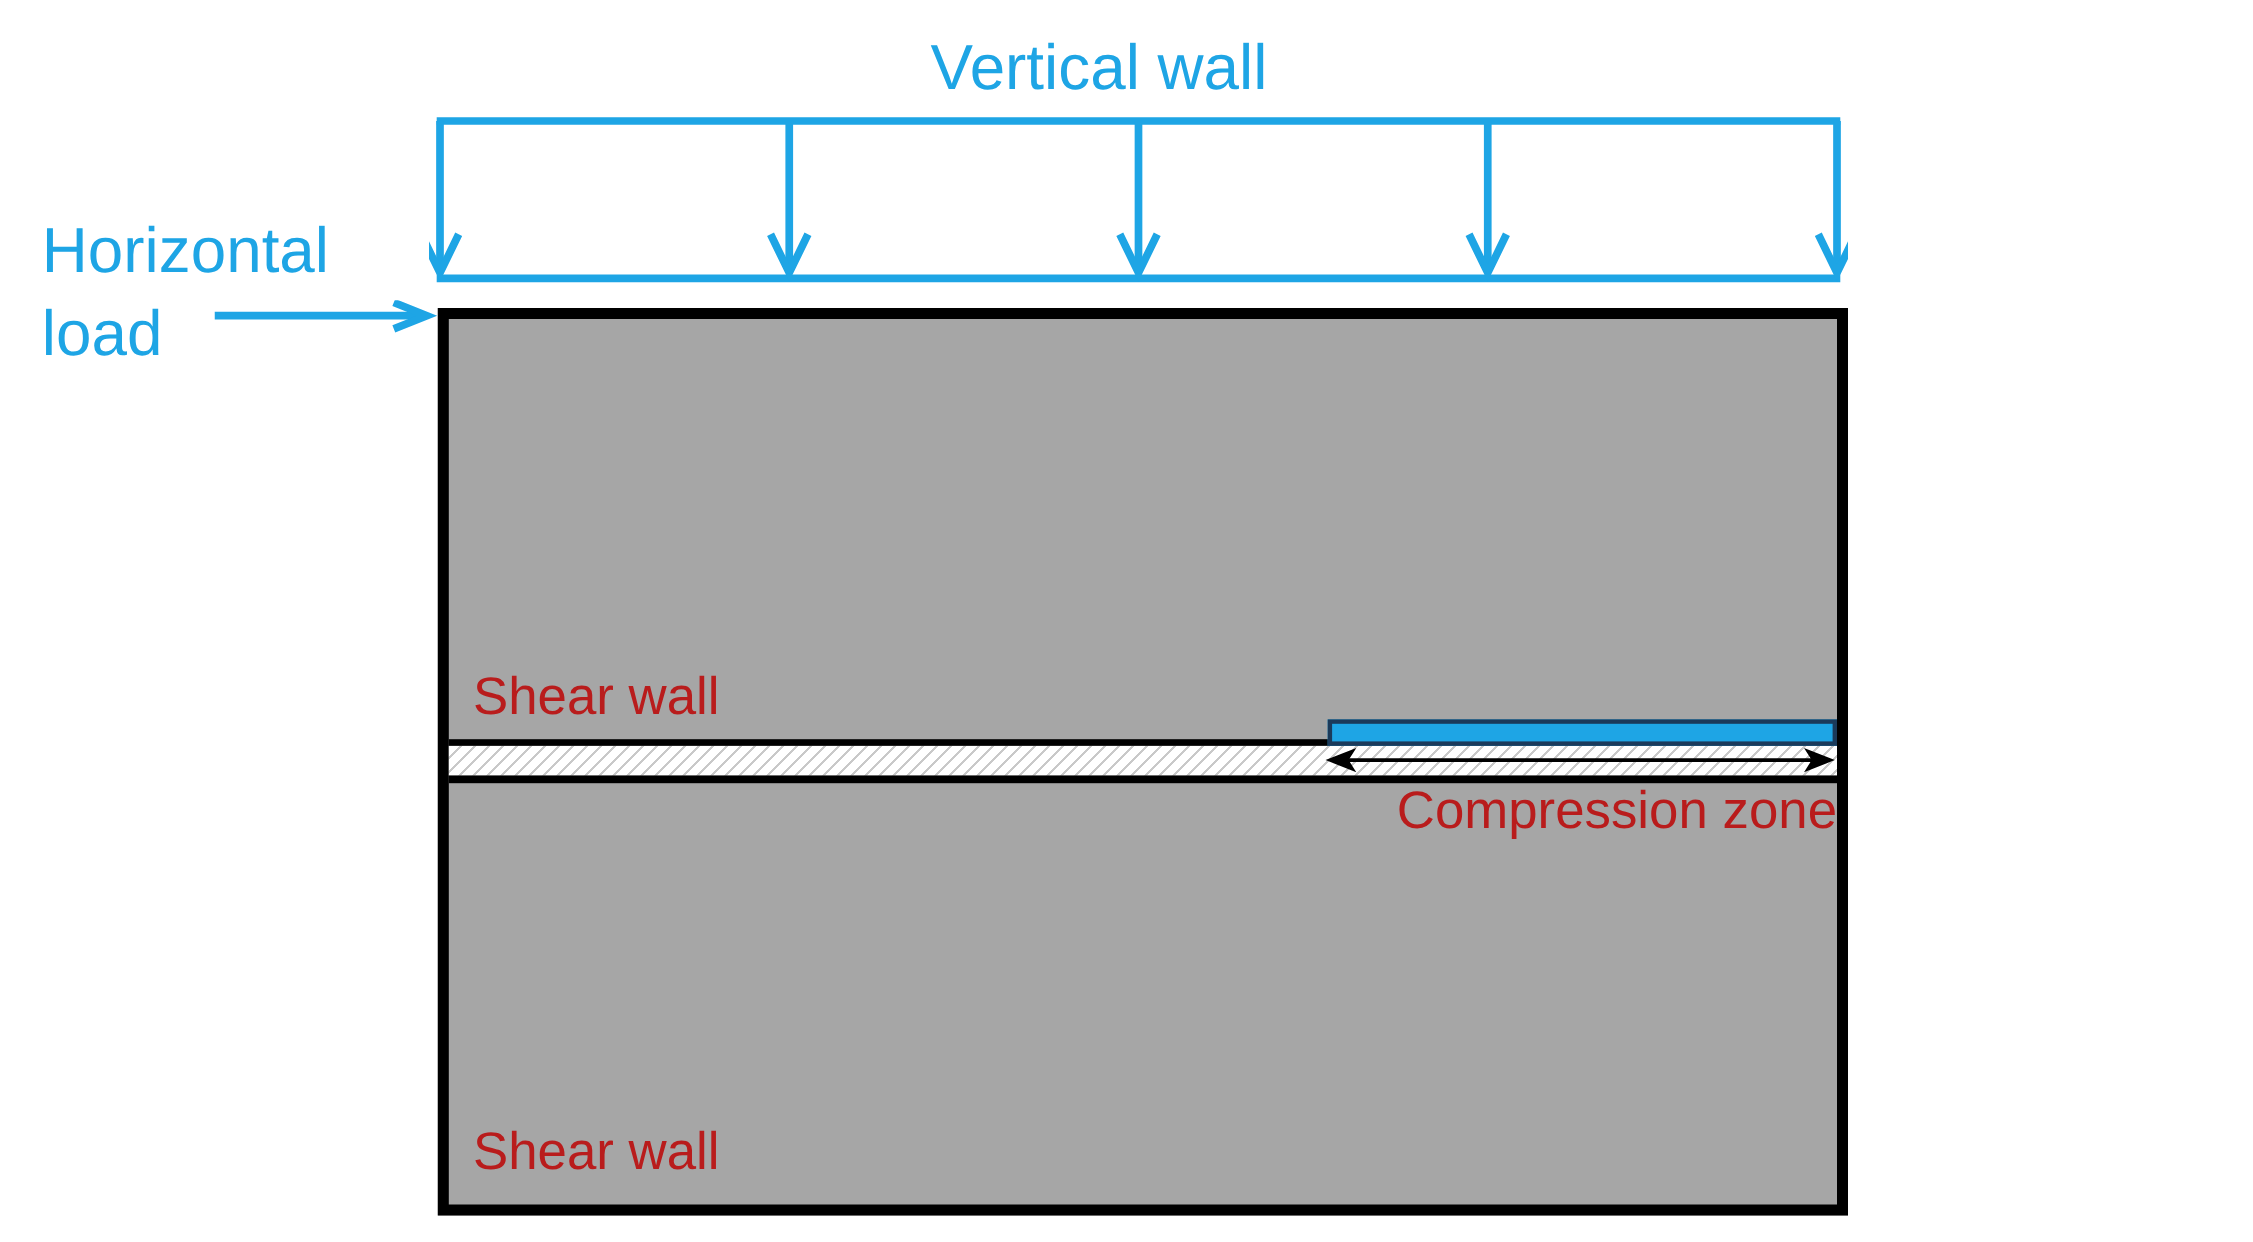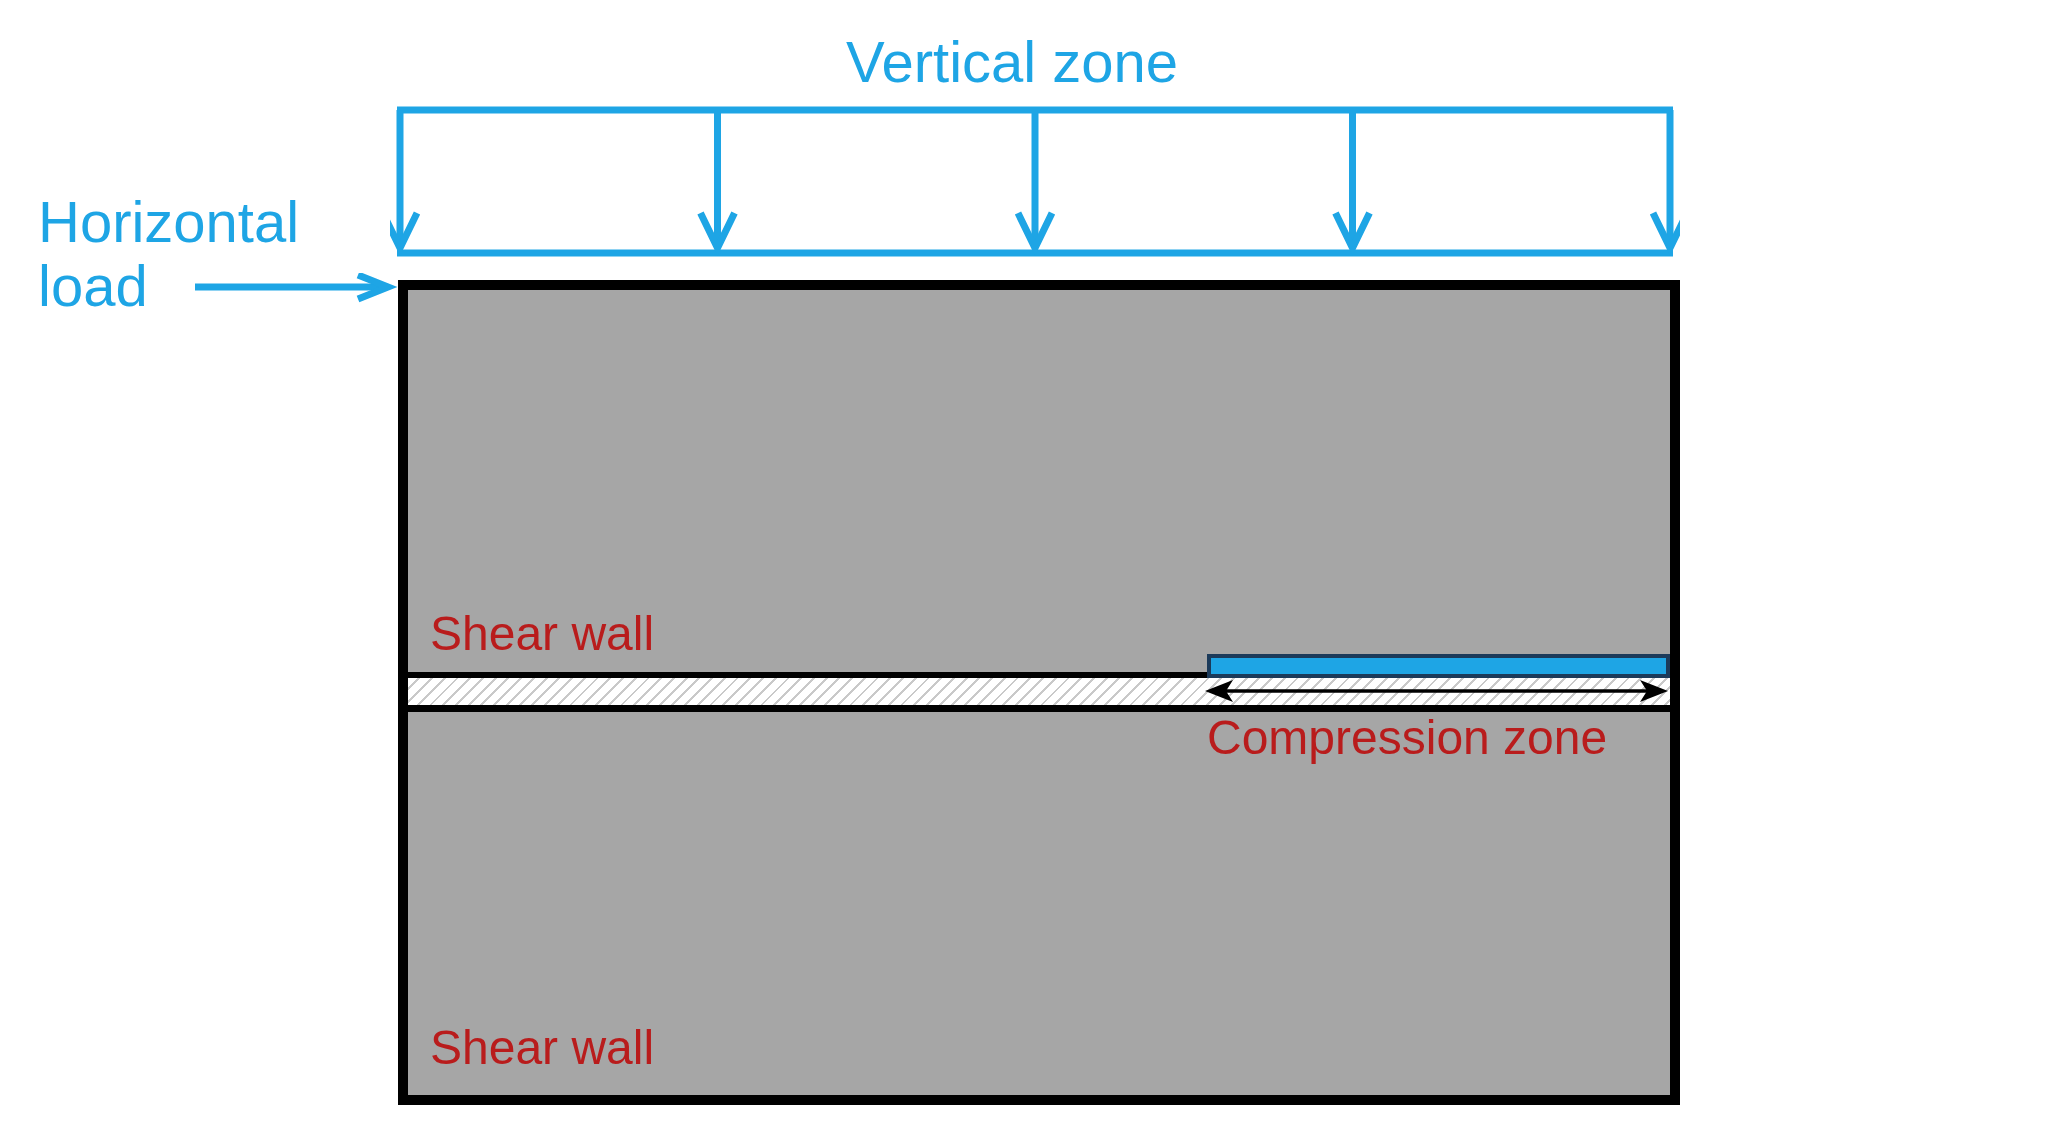--- a/index.html
+++ b/index.html
@@ -45,24 +45,24 @@
   .double-arrow-svg { left: 1203px; top: 679px; z-index: 4; }
 
   
   .vload-svg { left: 390px; top: 100px; }
   .hload-svg { left: 195px; top: 273px; }
 
   
   .lbl { position: absolute; color: #b91c1c; font-size: 48px; white-space: nowrap; z-index: 5; }
   .lbl-accent { color: #1EA5E5; font-size: 58px; }
   .vertical-load-lbl { left: 846px; top: 28px; }
-  .horizontal-load-lbl { left: 38px; top: 190px; width: 260px; line-height: 64px; white-space: normal; }
+  .horizontal-load-lbl { left: 38px; top: 190px; width: 260px; line-height: 76px; white-space: normal; }
   .shear-wall-upper-lbl { left: 430px; top: 606px; }
   .shear-wall-lower-lbl { left: 430px; top: 1020px; }
-  .compression-zone-lbl { left: 1207px; top: 710px; width: 463px; text-align: left; }
+  .compression-zone-lbl { left: 1207px; top: 710px; width: 463px; text-align: right; }
 </style>
 </head>
 <body>
 
 <div class="canvas">
 
   <svg class="abs vload-svg" width="1290" height="165" viewBox="0 0 1290 165">
     <line x1="7" y1="10" x2="1283" y2="10" stroke="#1EA5E5" stroke-width="7"></line>
     <line x1="7" y1="153" x2="1283" y2="153" stroke="#1EA5E5" stroke-width="7"></line>
     <g id="vload-arrow-group">
@@ -72,21 +72,21 @@
         <polyline points="310.5,113 327.5,148 344.5,113" fill="none" stroke="#1EA5E5" stroke-width="7"></polyline>
         <line x1="645" y1="10" x2="645" y2="146" stroke="#1EA5E5" stroke-width="7"></line>
         <polyline points="628,113 645,148 662,113" fill="none" stroke="#1EA5E5" stroke-width="7"></polyline>
         <line x1="962.5" y1="10" x2="962.5" y2="146" stroke="#1EA5E5" stroke-width="7"></line>
         <polyline points="945.5,113 962.5,148 979.5,113" fill="none" stroke="#1EA5E5" stroke-width="7"></polyline>
         <line x1="1280" y1="10" x2="1280" y2="146" stroke="#1EA5E5" stroke-width="7"></line>
         <polyline points="1263,113 1280,148 1297,113" fill="none" stroke="#1EA5E5" stroke-width="7"></polyline>
       </g>
   </svg>
 
-  <div class="lbl lbl-accent vertical-load-lbl">Vertical zone</div>
+  <div class="lbl lbl-accent vertical-load-lbl">Vertical wall</div>
 
   <div class="lbl lbl-accent horizontal-load-lbl">Horizontal load</div>
 
   <svg class="abs hload-svg" width="205" height="30" viewBox="0 0 205 30">
     <line x1="0" y1="14" x2="190" y2="14" stroke="#1EA5E5" stroke-width="7"></line>
     <polyline points="163,2 193,14 163,26" fill="none" stroke="#1EA5E5" stroke-width="7"></polyline>
   </svg>
 
   <div class="abs wall"></div>
 

